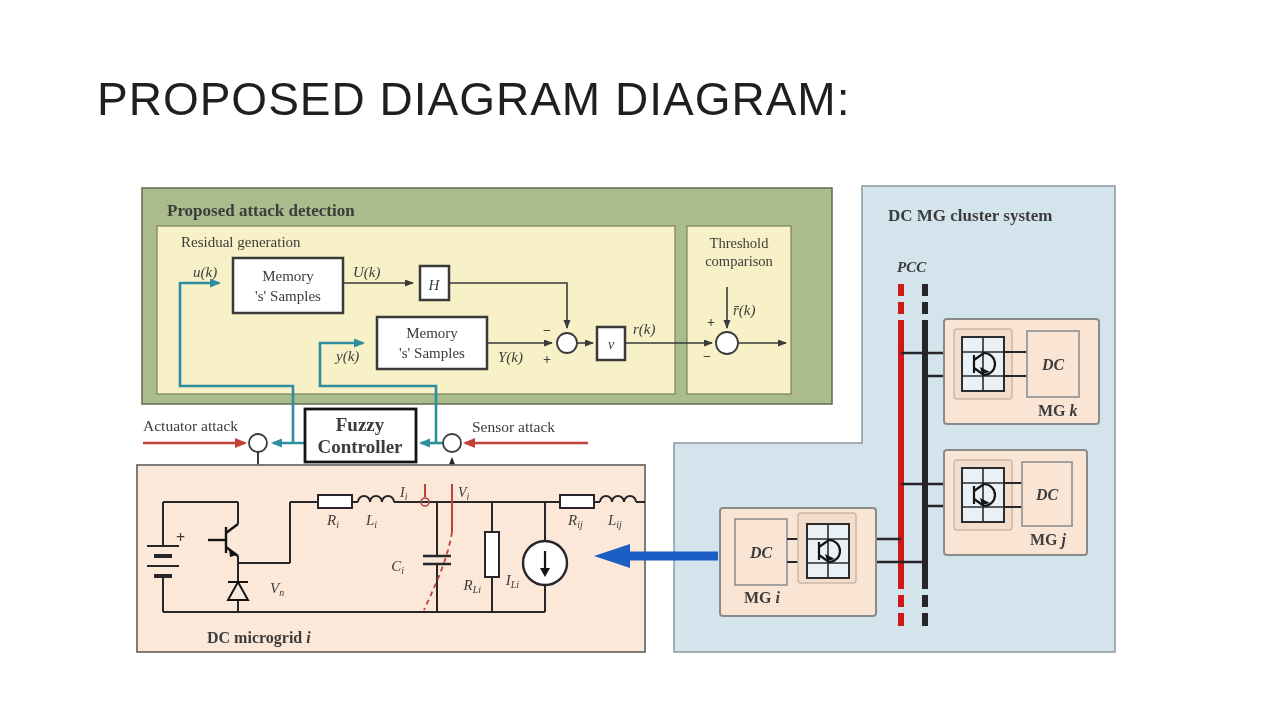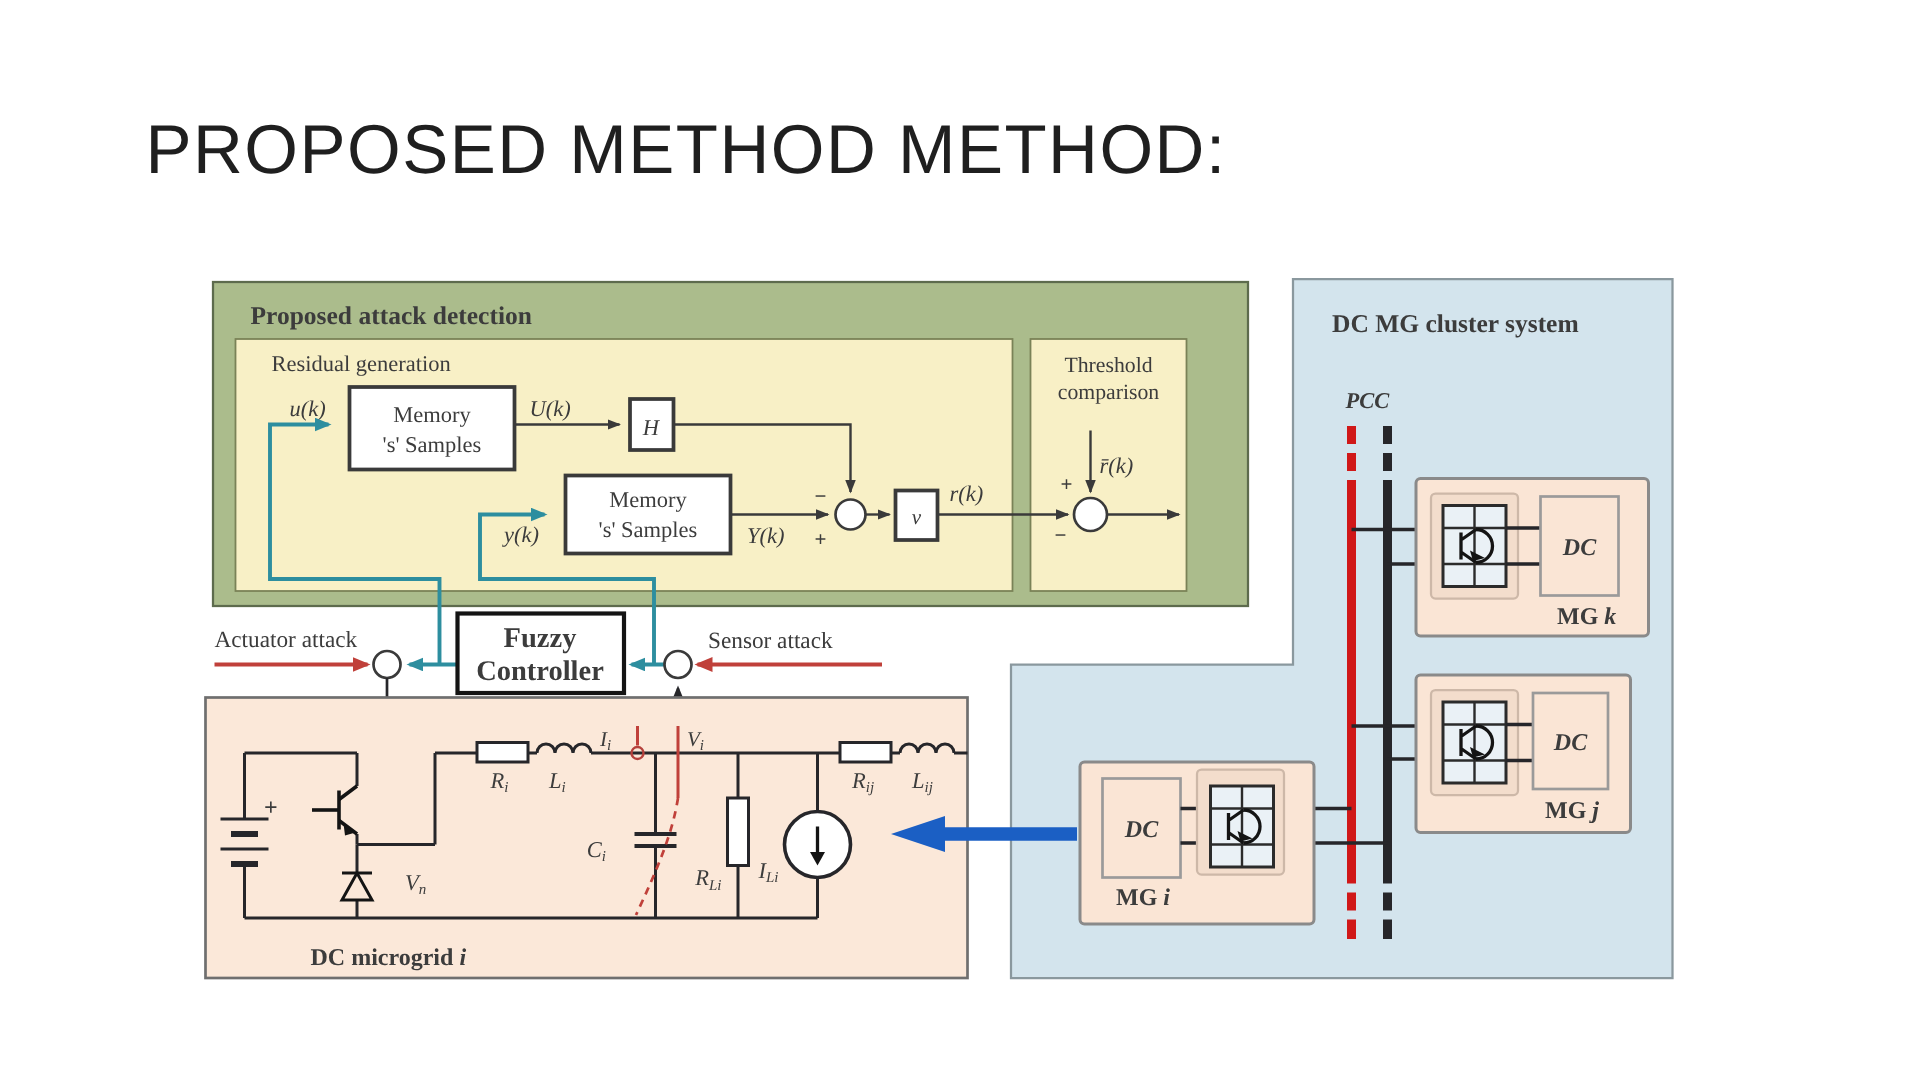--- a/index.html
+++ b/index.html
@@ -12,21 +12,21 @@
   .it{font-style:italic;}
   .bold{font-weight:bold;}
   .mid{text-anchor:middle;}
   .end{text-anchor:end;}
   .sub{font-size:10px;}
 </style>
 </head>
 <body>
 
 <div id="slide">
-  <div id="title">PROPOSED METHOD METHOD:</div>
+  <div id="title">PROPOSED DIAGRAM DIAGRAM:</div>
 
   <svg width="1280" height="720" viewBox="0 0 1280 720">
     <defs>
       <marker id="mB" markerWidth="10" markerHeight="8" refX="8" refY="3.5" orient="auto" markerUnits="userSpaceOnUse">
         <path d="M0,0 L9,3.5 L0,7 Z" fill="#3a3a3a"></path>
       </marker>
       <marker id="mK" markerWidth="12" markerHeight="10" refX="9" refY="4.5" orient="auto" markerUnits="userSpaceOnUse">
         <path d="M0,0 L11,4.5 L0,9 Z" fill="#26262a"></path>
       </marker>
       <marker id="mT" markerWidth="12" markerHeight="10" refX="9" refY="4.5" orient="auto" markerUnits="userSpaceOnUse">

